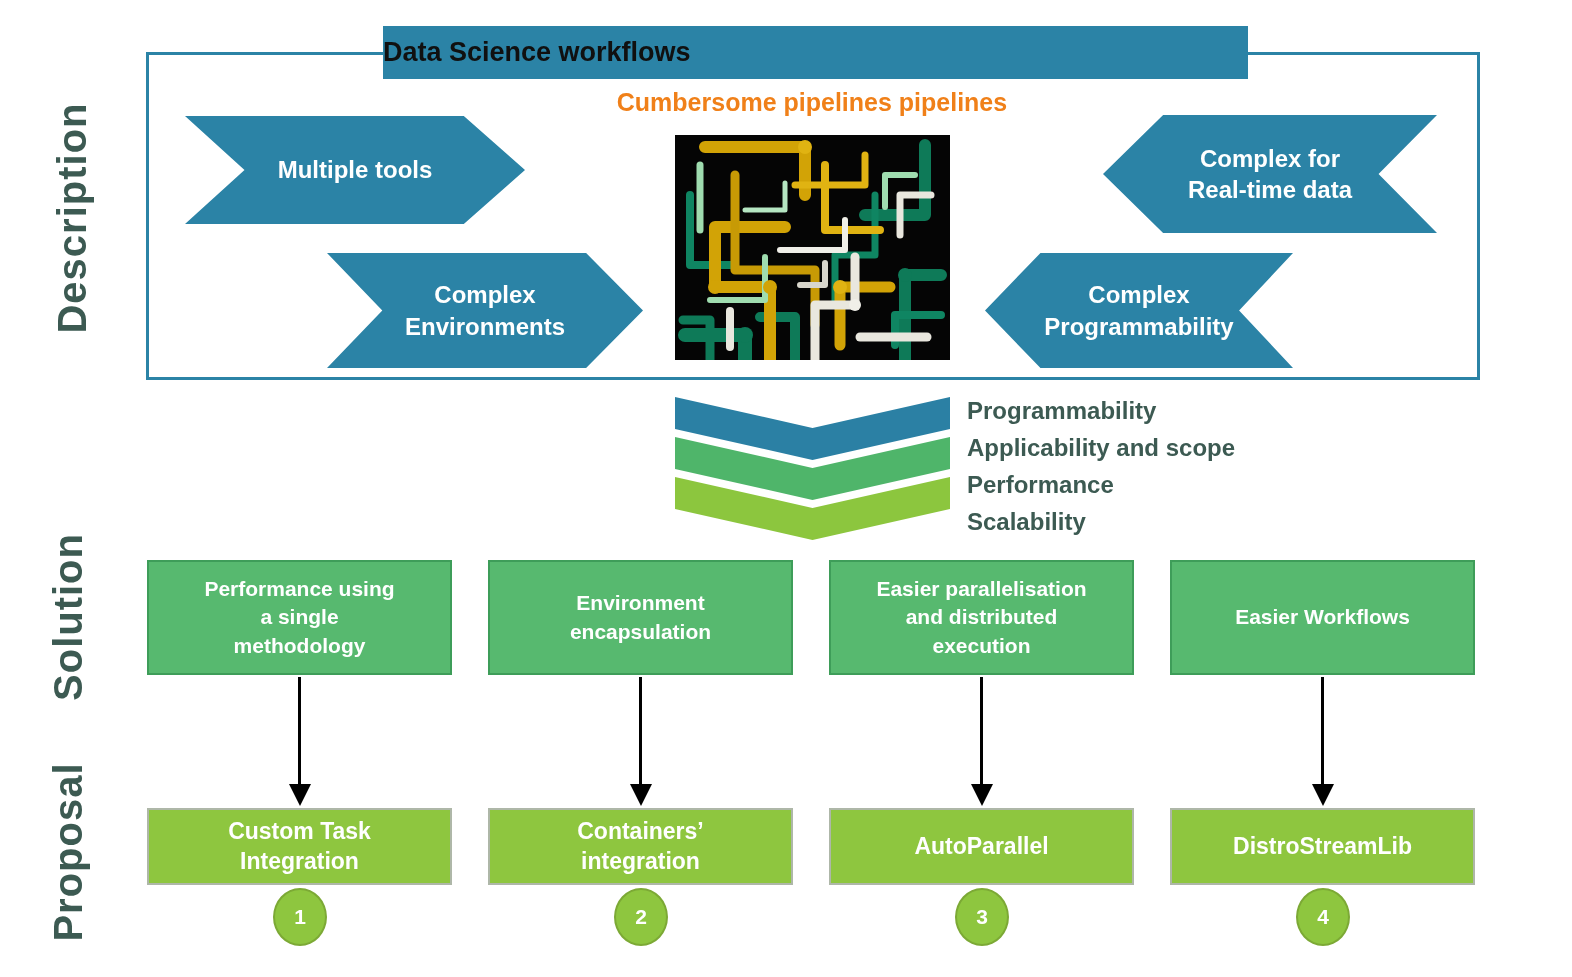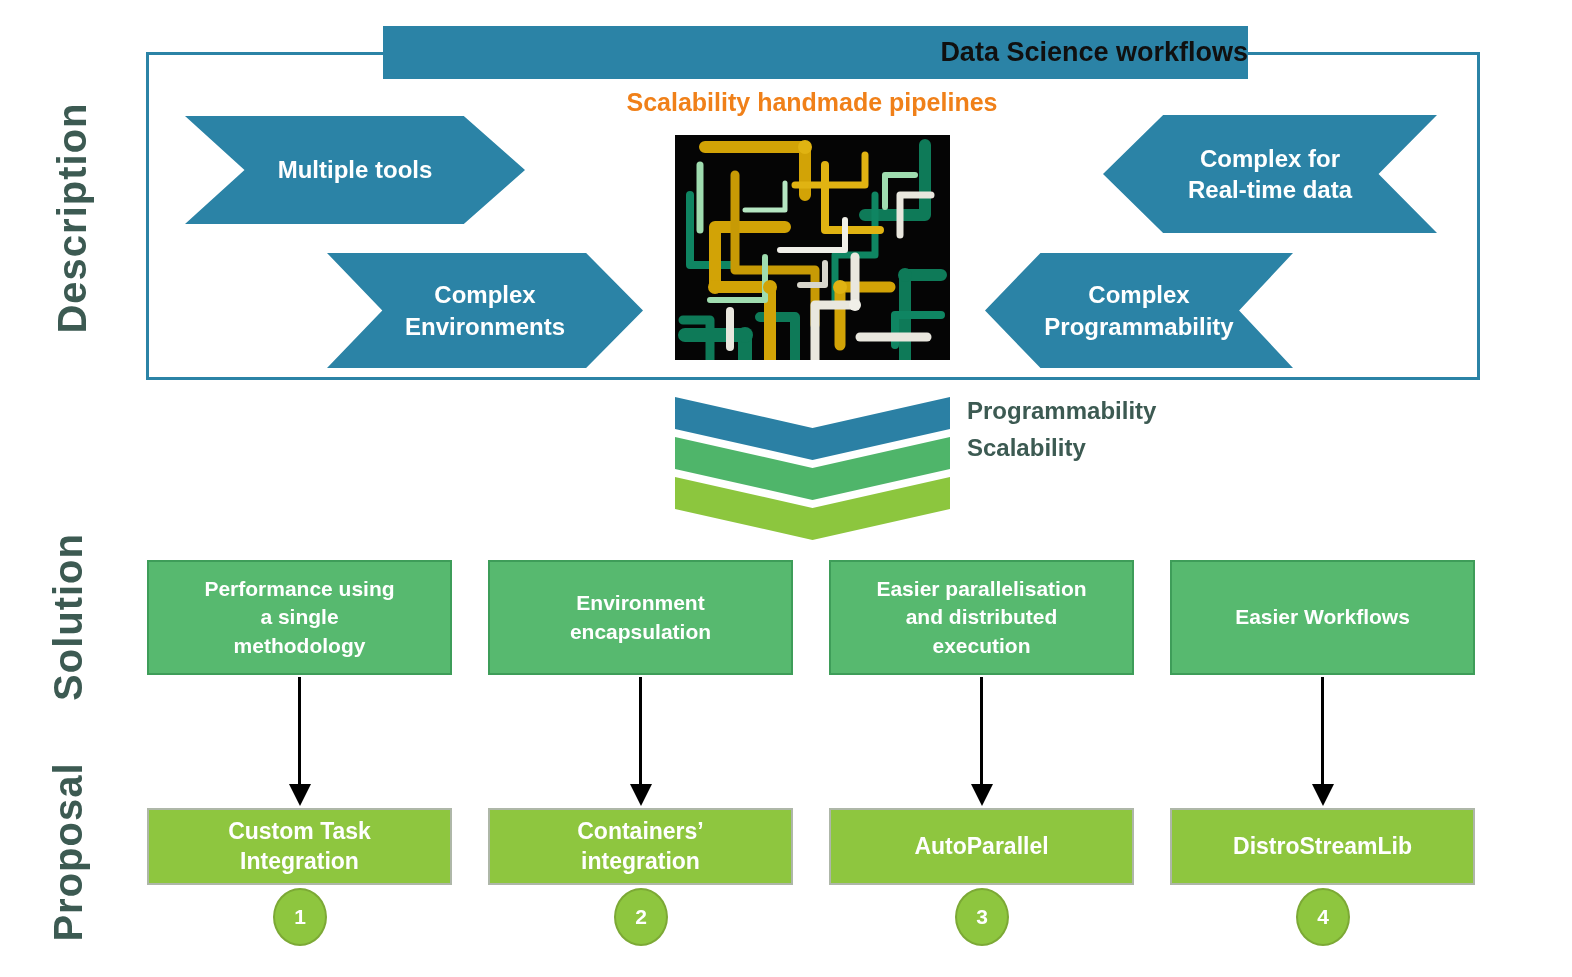--- a/index.html
+++ b/index.html
@@ -11,21 +11,21 @@
     position:absolute;transform:translate(-50%,-50%) rotate(-90deg);
     font-weight:700;font-size:40px;color:var(--dark-teal);white-space:nowrap;
     letter-spacing:1px;
   }
   .outline{
     position:absolute;left:146px;top:52px;width:1334px;height:328px;
     border:3px solid var(--blue);box-sizing:border-box;background:transparent;
   }
   .titlebar{
     position:absolute;left:383px;top:26px;width:865px;height:53px;
-    background:var(--blue);display:flex;align-items:center;justify-content:flex-end;
+    background:var(--blue);display:flex;align-items:center;justify-content:flex-start;
     font-weight:700;font-size:27px;color:var(--title-text);
   }
   .subtitle{
     position:absolute;left:502px;top:88px;width:620px;text-align:center;
     font-weight:700;font-size:25px;color:var(--orange);
   }
   .chev{
     position:absolute;display:flex;align-items:center;justify-content:center;
     background:var(--blue);color:#fff;font-weight:700;font-size:24px;
     text-align:center;white-space:pre-line;line-height:1.3;
@@ -81,21 +81,21 @@
   <div class="vlabel" style="left:72px;top:218px;">Description</div>
   <div class="vlabel" style="left:68px;top:617px;">Solution</div>
   <div class="vlabel" style="left:68px;top:852px;">Proposal</div>
 
   <div class="outline"></div>
 
   <div class="titlebar">
     <span>Data Science workflows</span>
   </div>
 
-  <div class="subtitle">Scalability handmade pipelines</div>
+  <div class="subtitle">Cumbersome pipelines pipelines</div>
 
   <svg class="pipes" viewBox="0 0 275 225">
     <rect x="0" y="0" width="275" height="225" fill="#050505"></rect>
     <g fill="none" stroke-linecap="round" stroke-linejoin="round">
 
       <path d="M10,200 L70,200 L70,225" stroke="#0E7A58" stroke-width="14"></path>
       <path d="M250,10 L250,80 L190,80" stroke="#0E7A58" stroke-width="12"></path>
       <path d="M230,225 L230,140 L266,140" stroke="#0E7A58" stroke-width="12"></path>
       <path d="M15,60 L15,130 L60,130" stroke="#0F8562" stroke-width="8"></path>
       <path d="M200,60 L200,120 L160,120 L160,170" stroke="#0F8562" stroke-width="7"></path>
@@ -143,20 +143,22 @@
 Programmability</div>
 
   <svg class="funnel-svg" width="275" height="145" viewBox="0 0 275 145">
     <polygon points="0,0 137.5,31 275,0 275,32 137.5,63 0,32" fill="var(--funnel-blue)"></polygon>
     <polygon points="0,40 137.5,71 275,40 275,72 137.5,103 0,72" fill="var(--funnel-mid-green)"></polygon>
     <polygon points="0,80 137.5,111 275,80 275,112 137.5,143 0,112" fill="var(--funnel-light-green)"></polygon>
   </svg>
 
   <div class="funnel-text">
     <div>Programmability</div>
+    <div>Applicability and scope</div>
+    <div>Performance</div>
     <div>Scalability</div>
   </div>
 
   <div class="sbox col1">Performance using
 a single
 methodology</div>
   <div class="sbox col2">Environment
 encapsulation</div>
   <div class="sbox col3">Easier parallelisation
 and distributed

